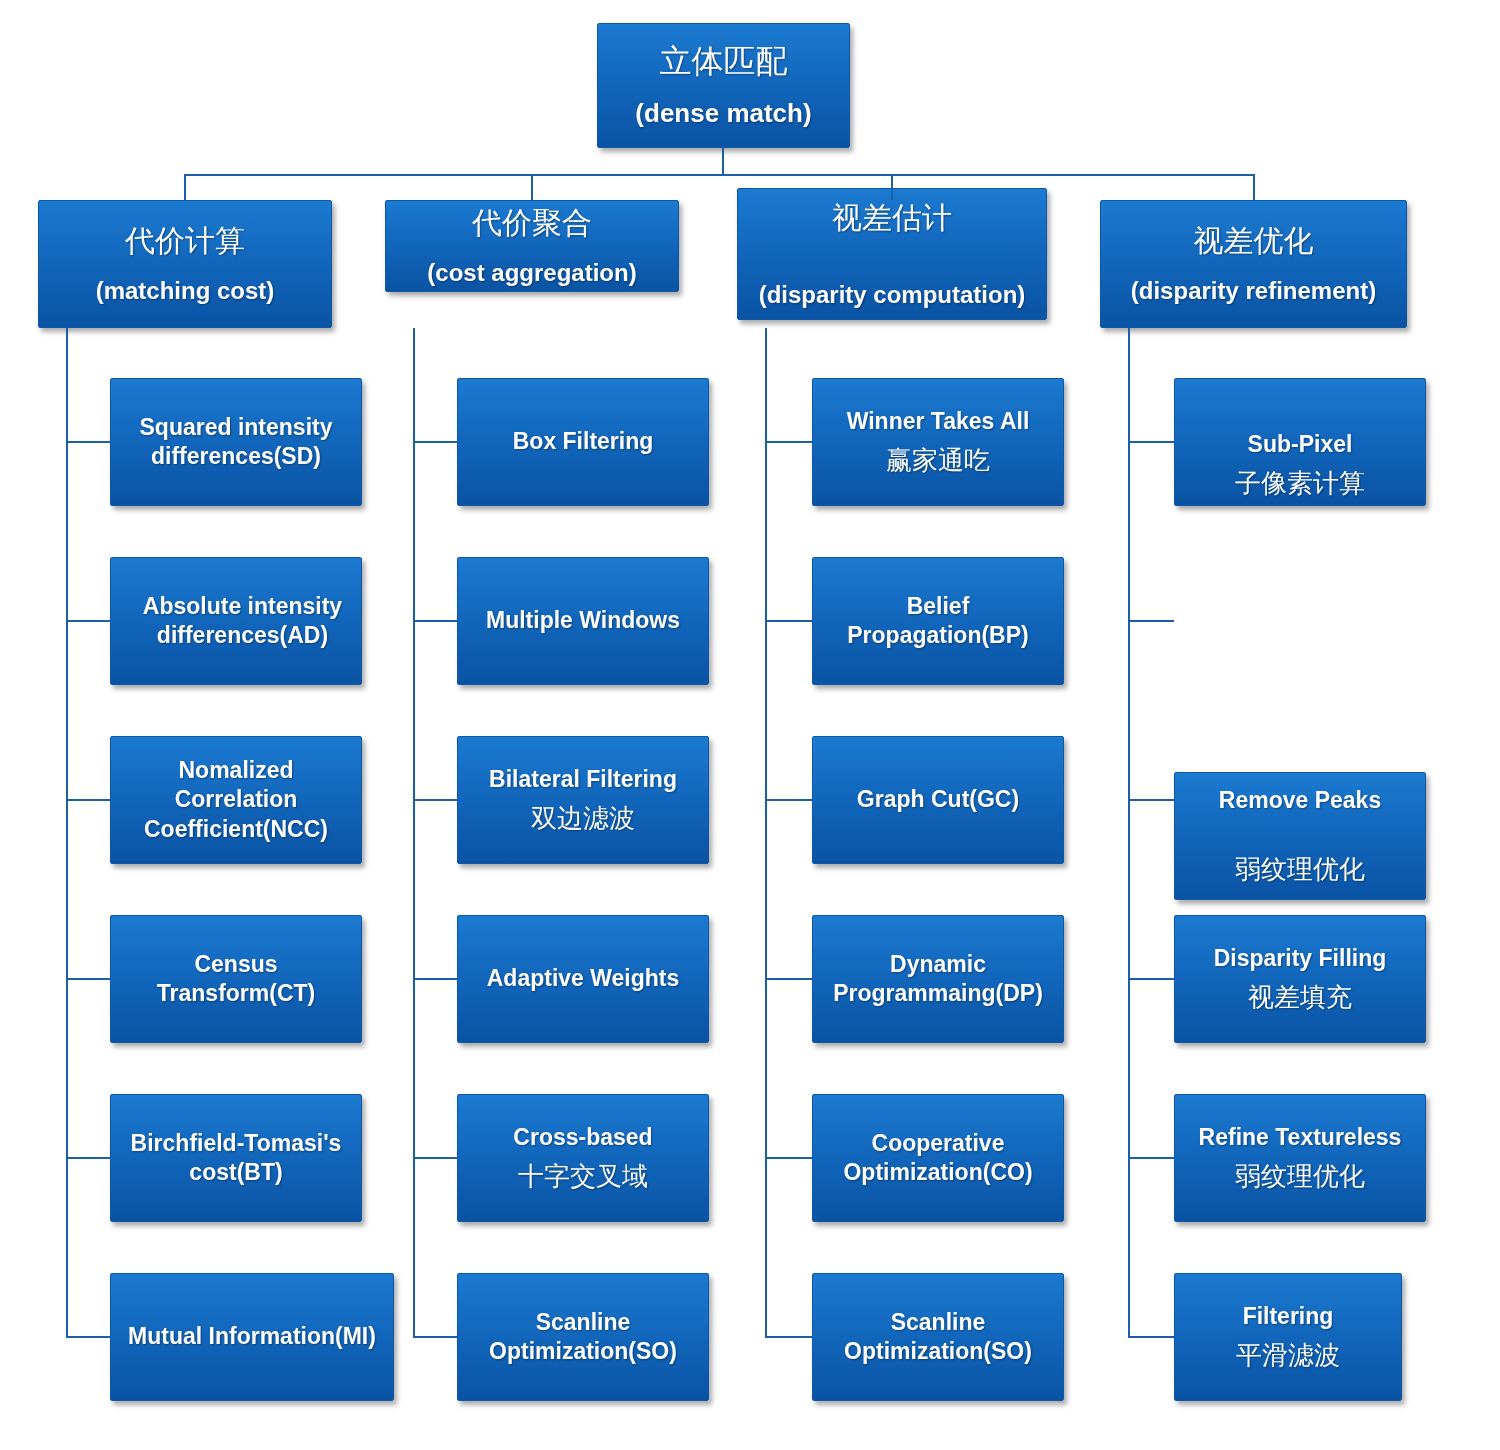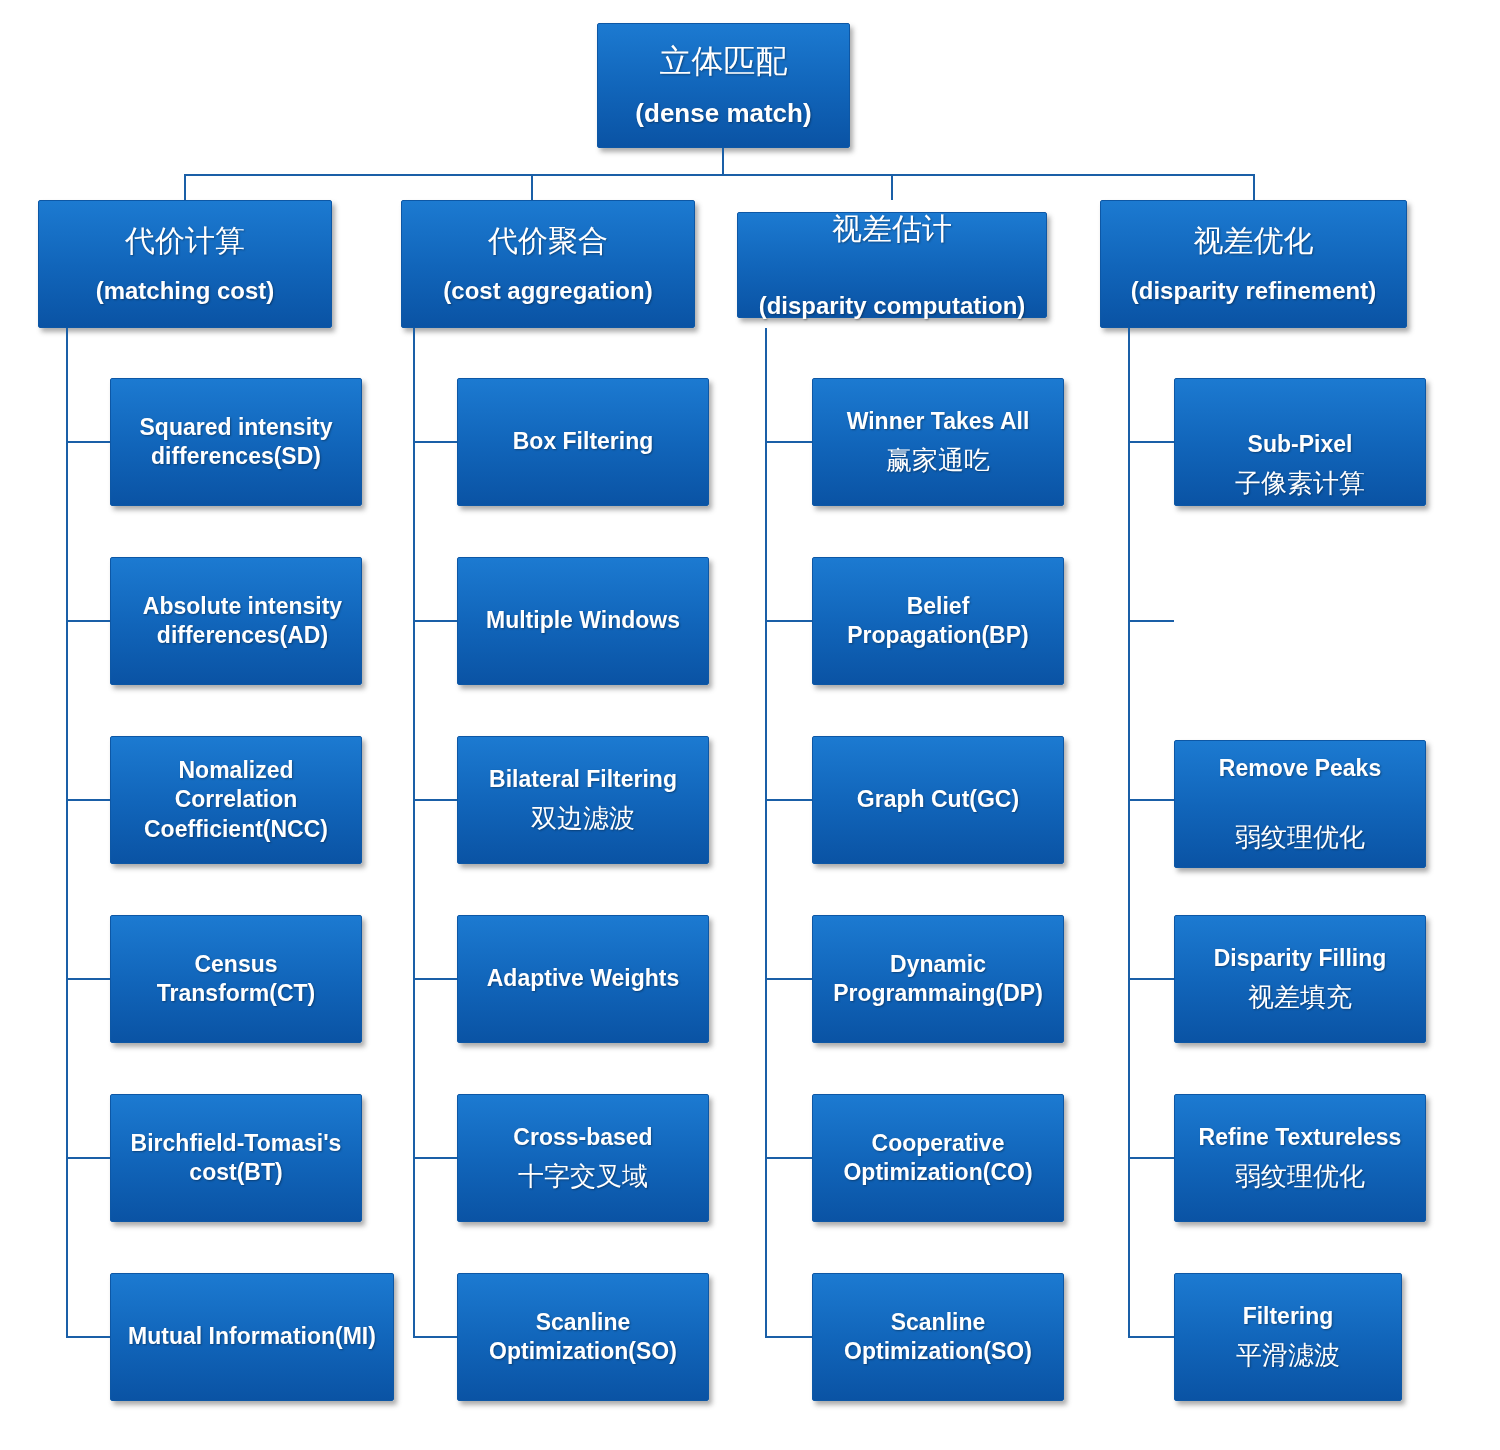--- a/index.html
+++ b/index.html
@@ -72,21 +72,21 @@
     </div>
     <div class="node child-node" style="left: 110px; top: 915px; width: 252px; height: 128px;">
       <span class="en">Census Transform(CT)</span>
     </div>
     <div class="node child-node" style="left: 110px; top: 1094px; width: 252px; height: 128px;">
       <span class="en">Birchfield-Tomasi's cost(BT)</span>
     </div>
     <div class="node child-node" style="left: 110px; top: 1273px; width: 284px; height: 128px;">
       <span class="en">Mutual Information(MI)</span>
     </div>
-    <div class="node branch-node" style="left: 401px; top: 200px; width: 294px; height: 128px; align-items: center;">
+    <div class="node branch-node" style="left: 385px; top: 200px; width: 294px; height: 92px; align-items: center;">
       <span class="zh">代价聚合</span>
       <span class="en">(cost aggregation)</span>
     </div>
     <div class="node child-node" style="left: 457px; top: 378px; width: 252px; height: 128px;">
       <span class="en">Box Filtering</span>
     </div>
     <div class="node child-node" style="left: 457px; top: 557px; width: 252px; height: 128px;">
       <span class="en">Multiple Windows</span>
     </div>
     <div class="node child-node" style="left: 457px; top: 736px; width: 252px; height: 128px;">
@@ -96,21 +96,21 @@
     <div class="node child-node" style="left: 457px; top: 915px; width: 252px; height: 128px;">
       <span class="en">Adaptive Weights</span>
     </div>
     <div class="node child-node" style="left: 457px; top: 1094px; width: 252px; height: 128px;">
       <span class="en">Cross-based</span>
       <span class="zh">十字交叉域</span>
     </div>
     <div class="node child-node" style="left: 457px; top: 1273px; width: 252px; height: 128px;">
       <span class="en">Scanline Optimization(SO)</span>
     </div>
-    <div class="node branch-node" style="left: 737px; top: 212px; width: 310px; height: 106px; gap: 43px;">
+    <div class="node branch-node" style="left: 737px; top: 188px; width: 310px; height: 132px; gap: 43px;">
       <span class="zh">视差估计</span>
       <span class="en">(disparity computation)</span>
     </div>
     <div class="node child-node" style="left: 812px; top: 378px; width: 252px; height: 128px;">
       <span class="en">Winner Takes All</span>
       <span class="zh">赢家通吃</span>
     </div>
     <div class="node child-node" style="left: 812px; top: 557px; width: 252px; height: 128px;">
       <span class="en">Belief Propagation(BP)</span>
     </div>
@@ -127,21 +127,21 @@
       <span class="en">Scanline Optimization(SO)</span>
     </div>
     <div class="node branch-node" style="left: 1100px; top: 200px; width: 307px; height: 128px;">
       <span class="zh">视差优化</span>
       <span class="en">(disparity refinement)</span>
     </div>
     <div class="node child-node" style="left: 1174px; top: 378px; width: 252px; height: 128px; justify-content: flex-end;">
       <span class="en">Sub-Pixel</span>
       <span class="zh">子像素计算</span>
     </div>
-    <div class="node child-node" style="left: 1174px; top: 740px; width: 252px; height: 128px; gap: 38px;">
+    <div class="node child-node" style="left: 1174px; top: 772px; width: 252px; height: 128px; gap: 38px;">
       <span class="en">Remove Peaks</span>
       <span class="zh">弱纹理优化</span>
     </div>
     <div class="node child-node" style="left: 1174px; top: 915px; width: 252px; height: 128px;">
       <span class="en">Disparity Filling</span>
       <span class="zh">视差填充</span>
     </div>
     <div class="node child-node" style="left: 1174px; top: 1094px; width: 252px; height: 128px;">
       <span class="en">Refine Textureless</span>
       <span class="zh">弱纹理优化</span>

